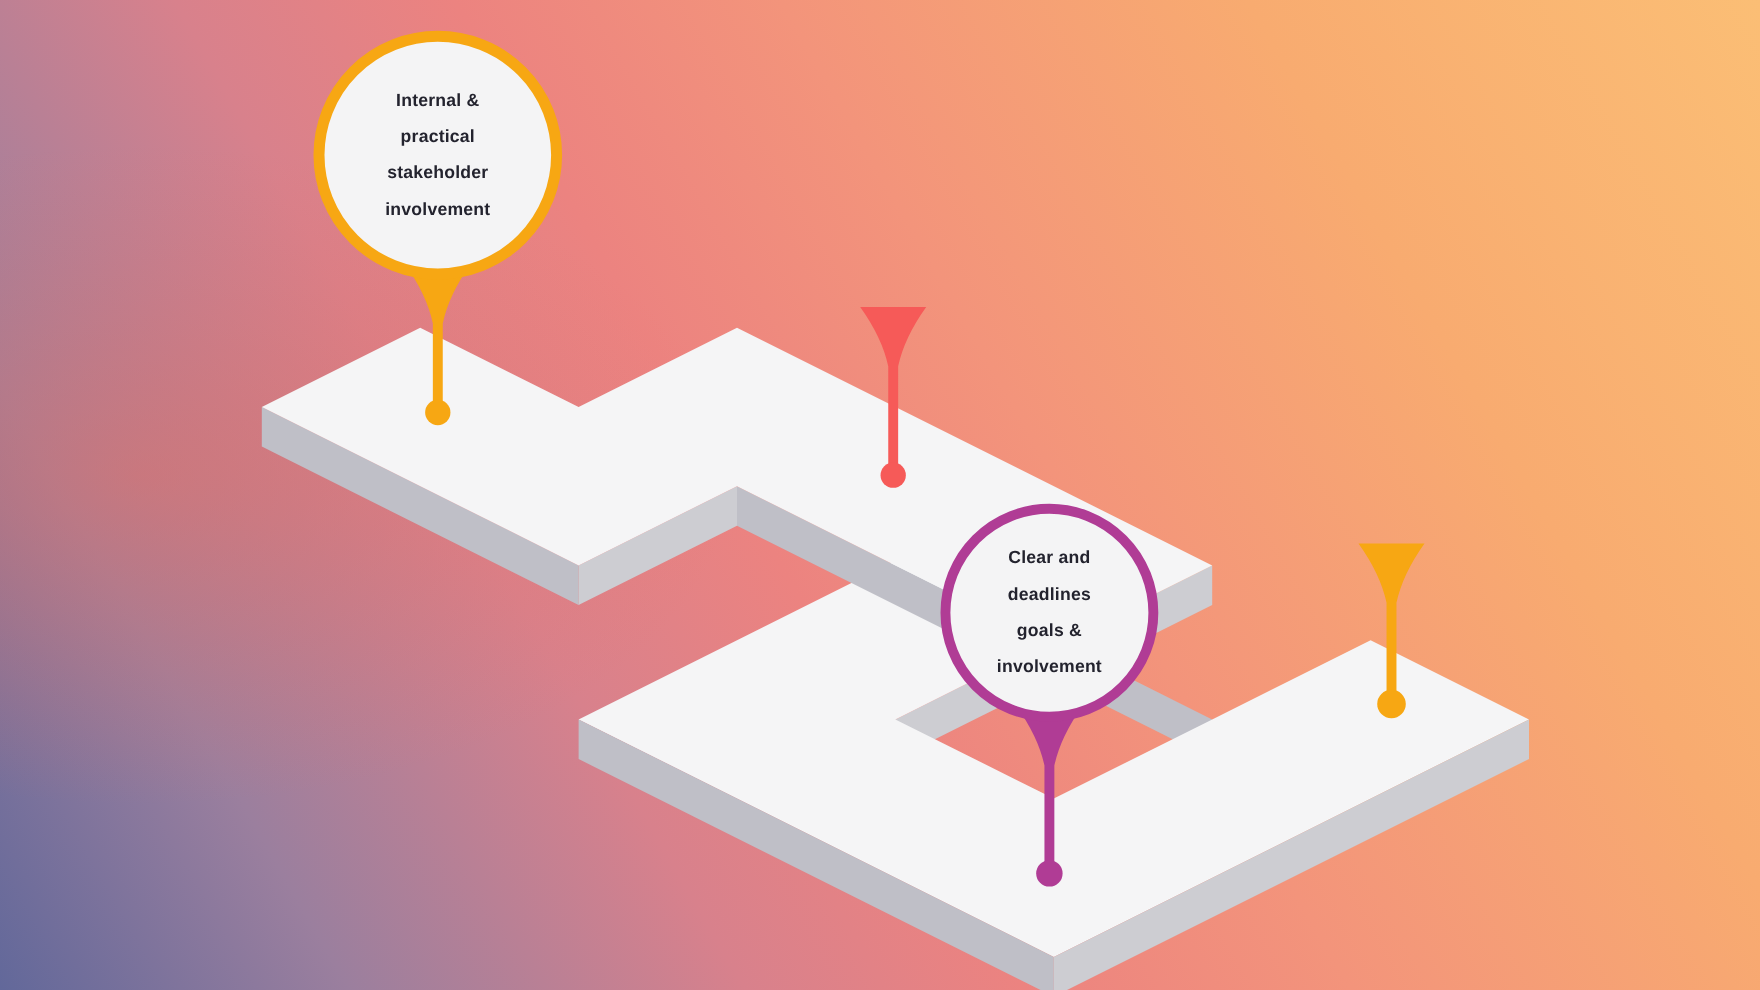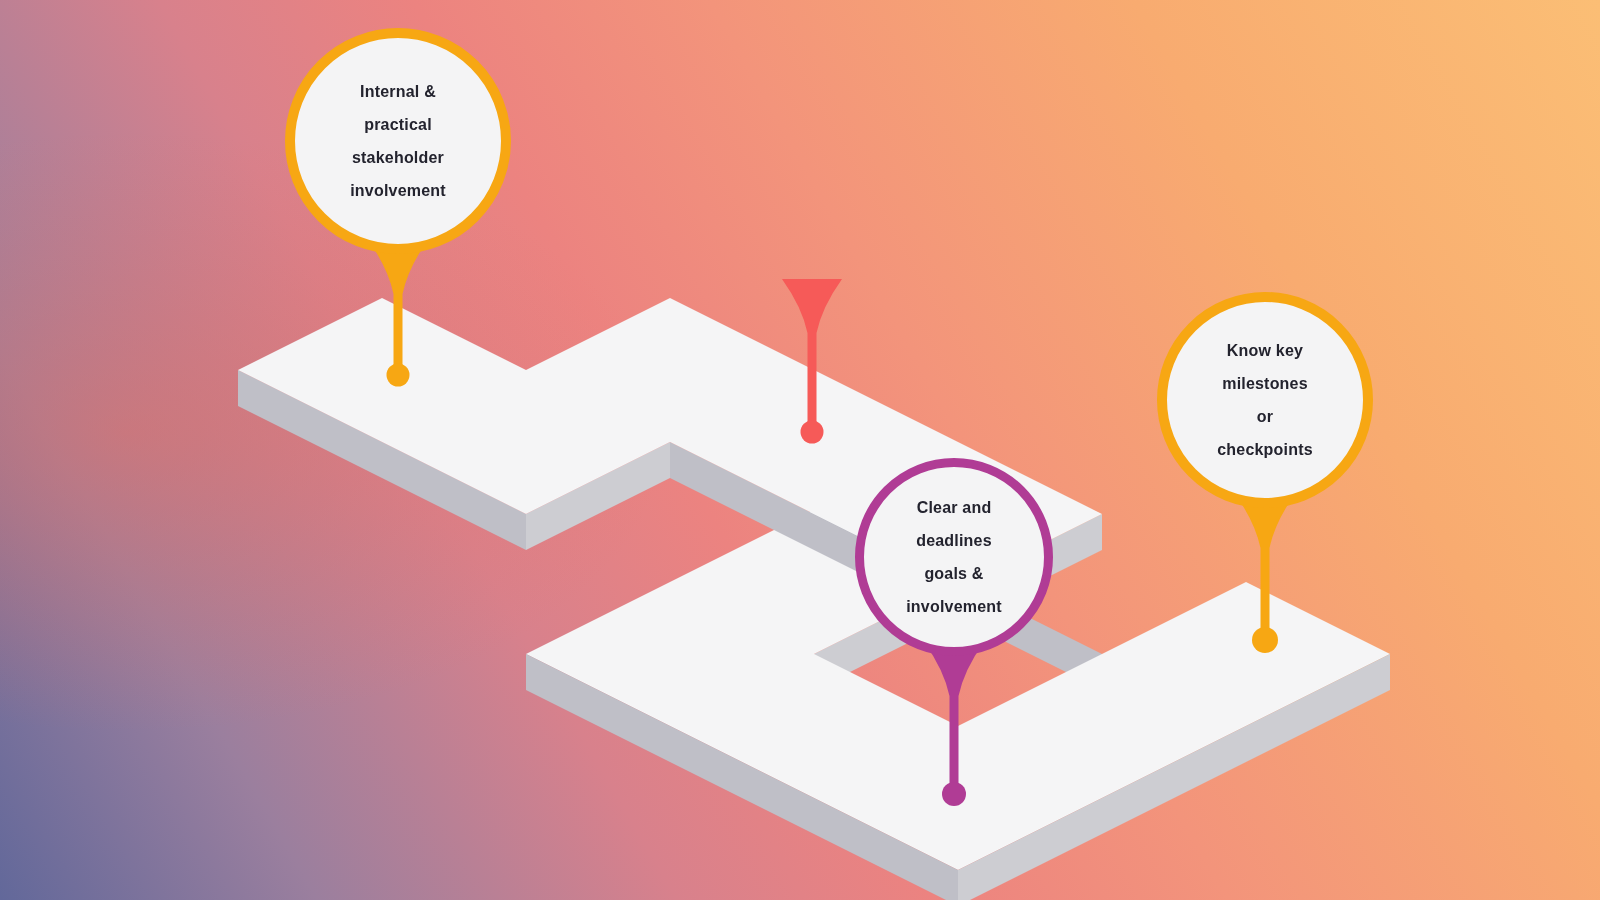--- a/index.html
+++ b/index.html
@@ -83,20 +83,14 @@
   </div>
 
 
   <div class="bubble b3" style="border-color: rgb(176, 60, 149); text-align: right;">
     <div class="line">Clear and</div>
     <div class="line">deadlines</div>
     <div class="line">goals &amp;</div>
     <div class="line">involvement</div>
   </div>
 
-  <div class="bubble b4" style="border-color: rgb(247, 167, 19);">
-    <div class="line">Know key</div>
-    <div class="line">milestones</div>
-    <div class="line">or</div>
-    <div class="line">checkpoints</div>
-  </div>
 
 </div>
 
 </body></html>

